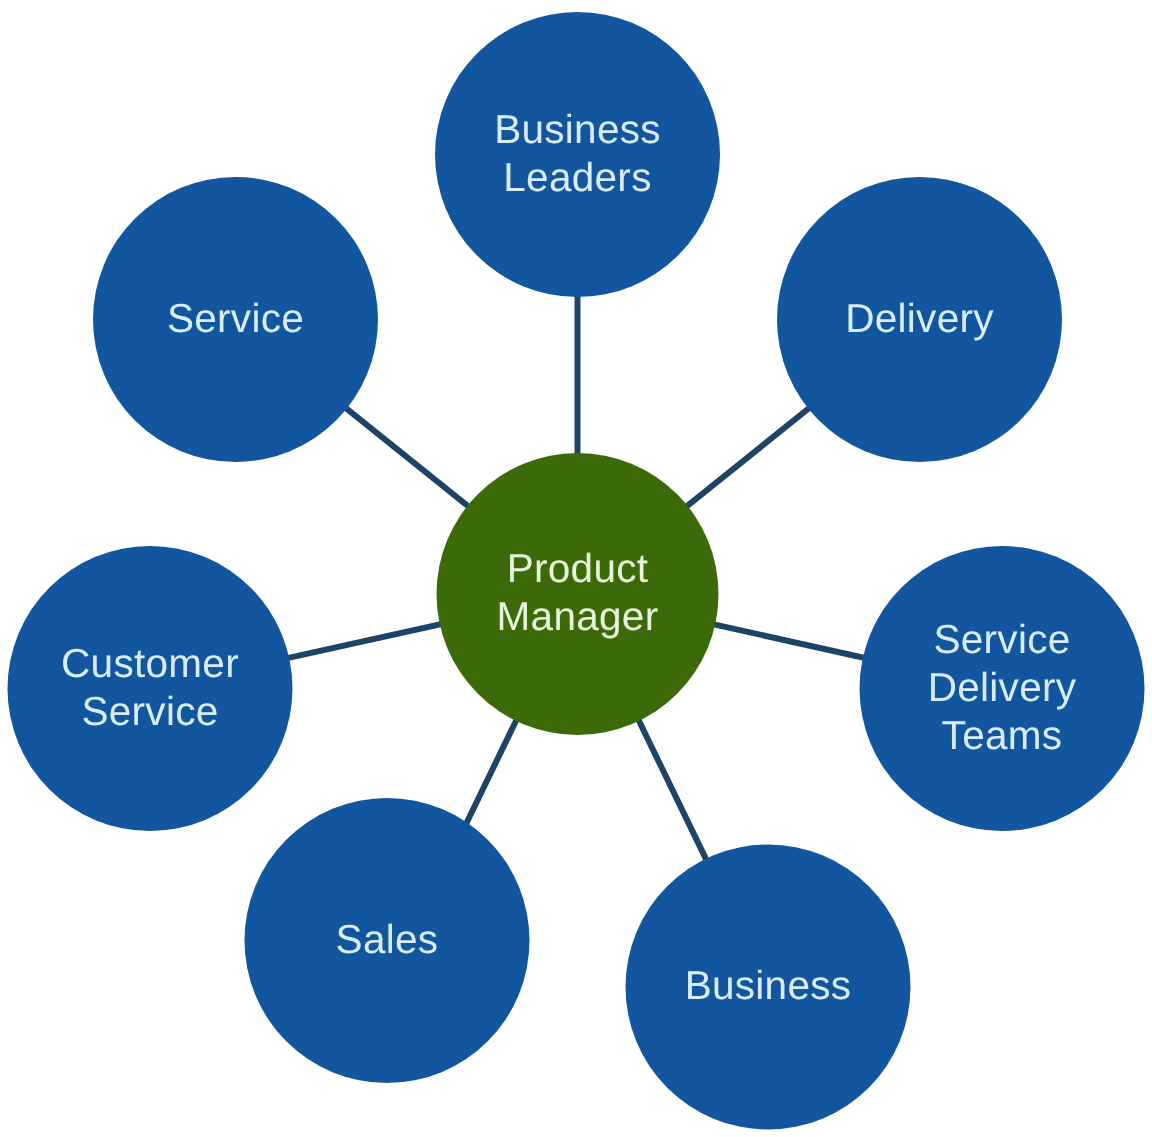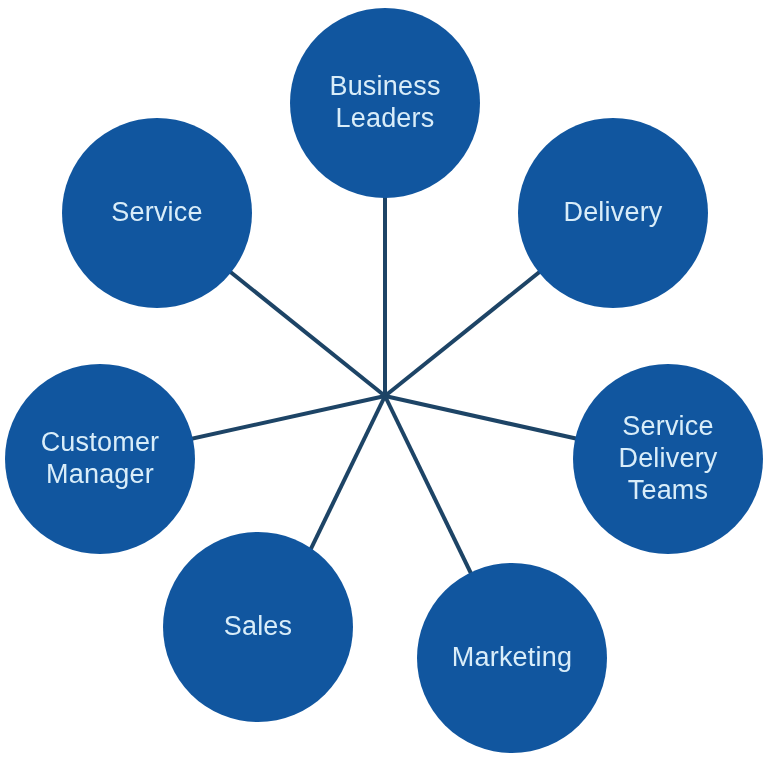--- a/index.html
+++ b/index.html
@@ -81,29 +81,32 @@
 
   <div id="node-strategy" class="node satellite">
     <span class="label">Delivery</span>
   </div>
 
   <div id="node-product-delivery" class="node satellite">
     <span class="label">Service Delivery Teams</span>
   </div>
 
   <div id="node-marketing" class="node satellite">
-    <span class="label">Marketing</span>
+    <span class="label">Business</span>
   </div>
 
   <div id="node-sales" class="node satellite">
     <span class="label">Sales</span>
   </div>
 
   <div id="node-customer-service" class="node satellite">
-    <span class="label">Customer Manager</span>
+    <span class="label">Customer Service</span>
   </div>
 
   <div id="node-finance" class="node satellite">
     <span class="label">Service</span>
   </div>
 
+  <div id="node-center" class="node center-node">
+    <span class="label">Product Manager</span>
+  </div>
 
 </div>
 
 </body></html>

